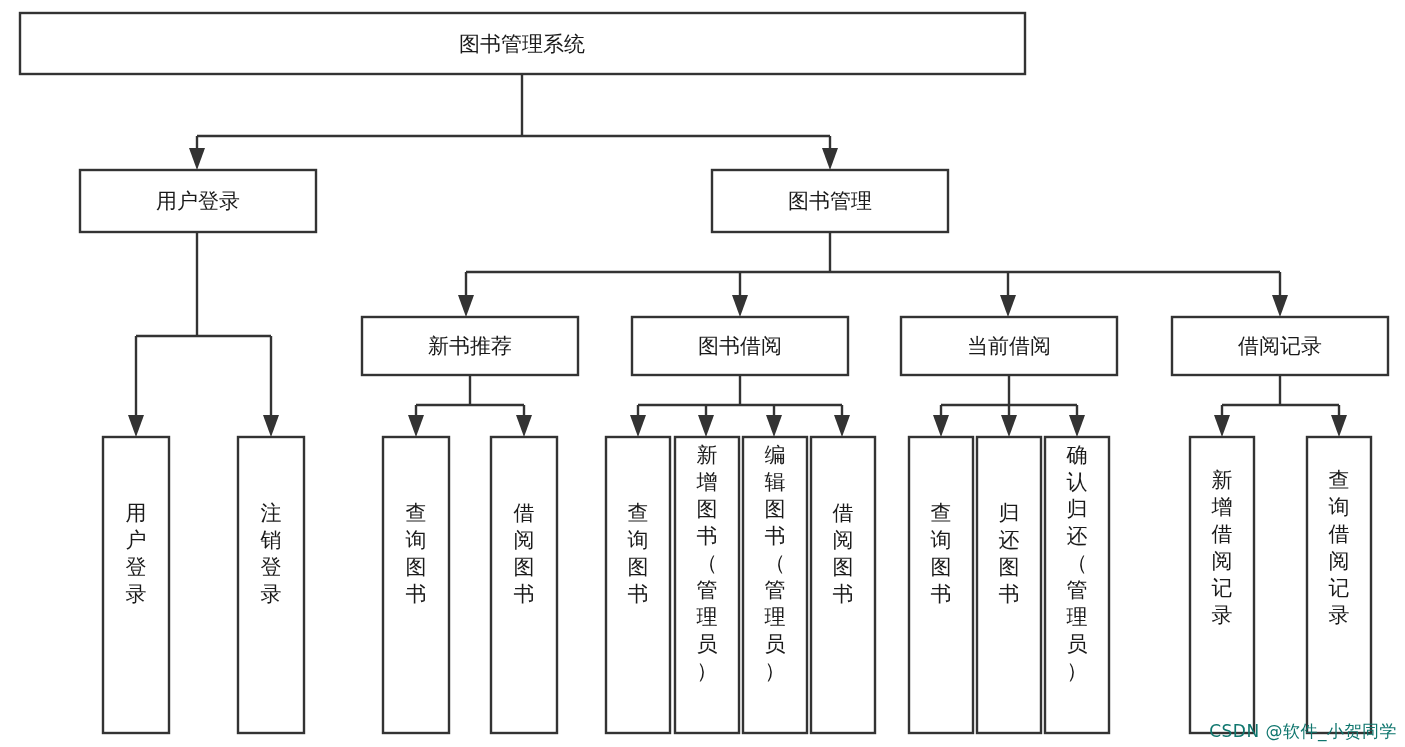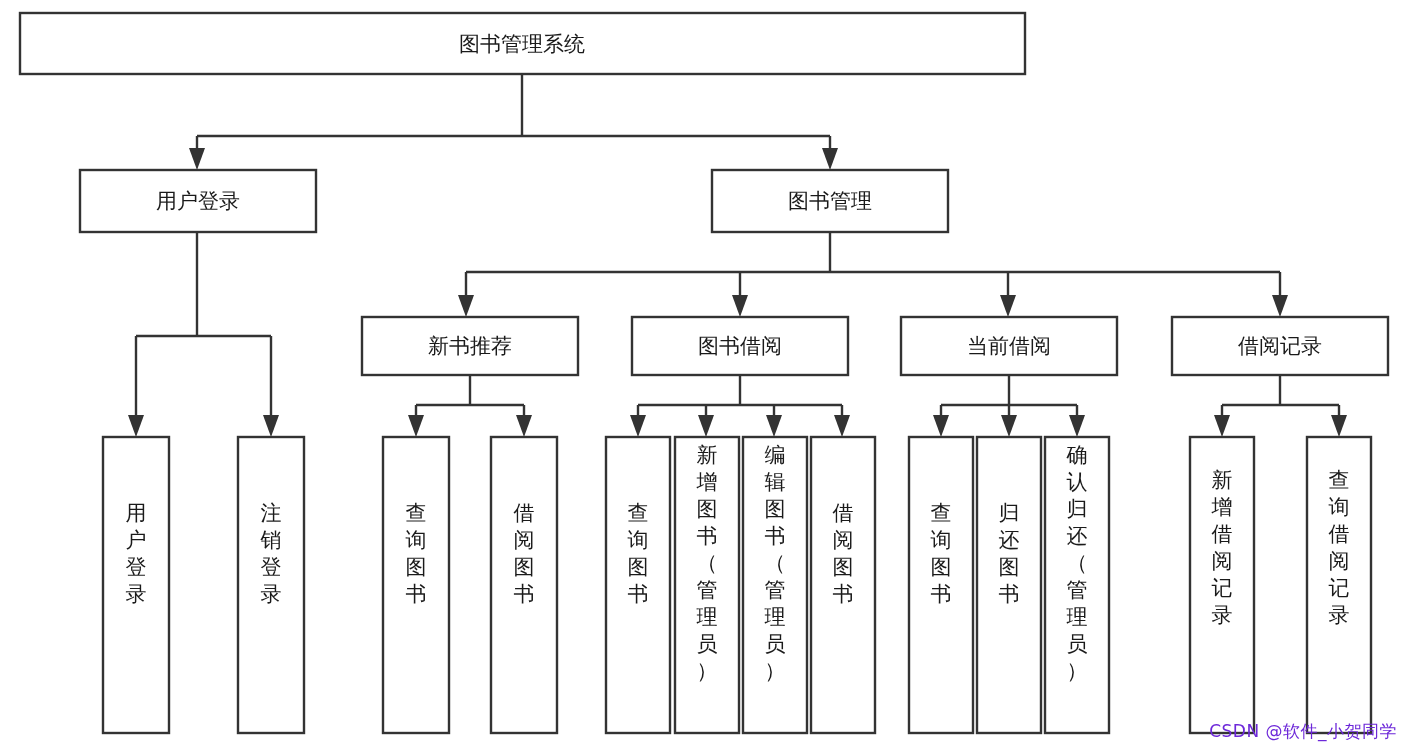--- a/index.html
+++ b/index.html
@@ -52,21 +52,21 @@
   .arrow-head {
     fill: #333333;
     stroke: none;
   }
   .watermark {
     position: absolute;
     right: 8px;
     bottom: 4px;
     font-family: "DejaVu Sans", "Liberation Sans", sans-serif;
     font-size: 17px;
-    color: #6d28d9;
+    color: #0f766e;
     white-space: nowrap;
     letter-spacing: 0.5px;
     pointer-events: none;
   }
 </style>
 </head>
 <body>
 
 <div id="diagram-root">
 

